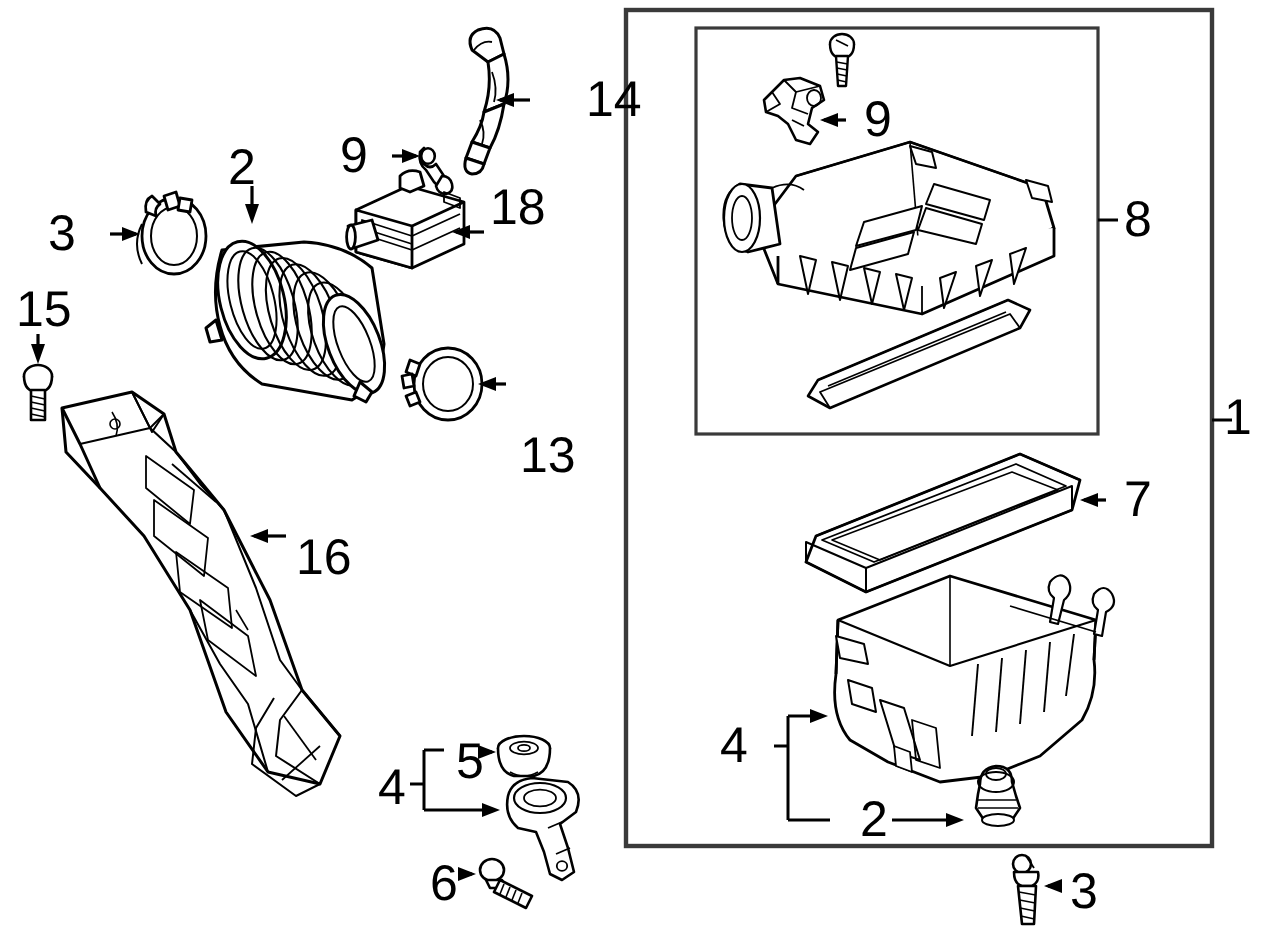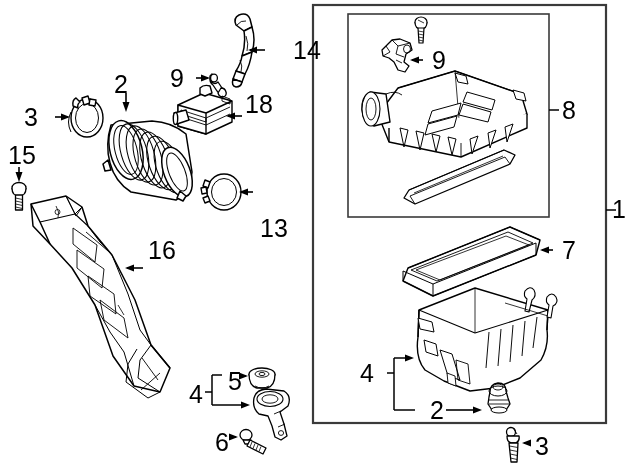--- a/index.html
+++ b/index.html
@@ -387,17 +387,17 @@
   <div class="callout" style="left:215px; top:430px;">6</div>
   <div class="callout" style="left:562px; top:238px;">7</div>
   <div class="callout" style="left:562px; top:98px;">8</div>
   <div class="callout" style="left:432px; top:48px;">9</div>
   <div class="callout" style="left:360px; top:361px;">4</div>
   <div class="callout" style="left:114px; top:72px;">2</div>
   <div class="callout" style="left:24px;  top:105px;">3</div>
   <div class="callout" style="left:260px; top:180px;margin-top:36px;">13</div>
   <div class="callout" style="left:269px; top:38px;margin-left:24px;">14</div>
   <div class="callout" style="left:170px; top:66px;">9</div>
-  <div class="callout" style="left:148px; top:238px;text-align:right;">16</div>
+  <div class="callout" style="left:148px; top:267px;text-align:right;">16</div>
   <div class="callout" style="left:8px;   top:143px;">15</div>
   <div class="callout" style="left:245px; top:92px;">18</div>
 
 </div>
 
 </body></html>

